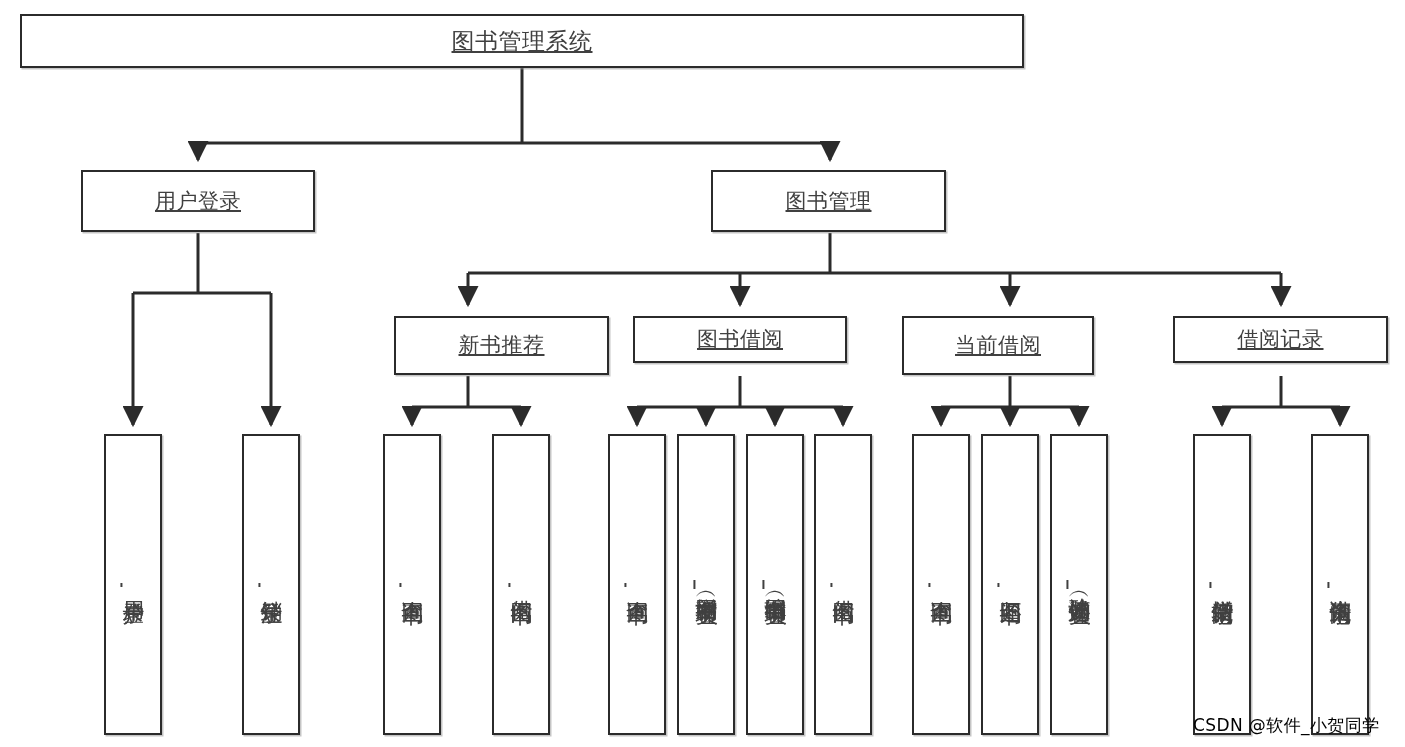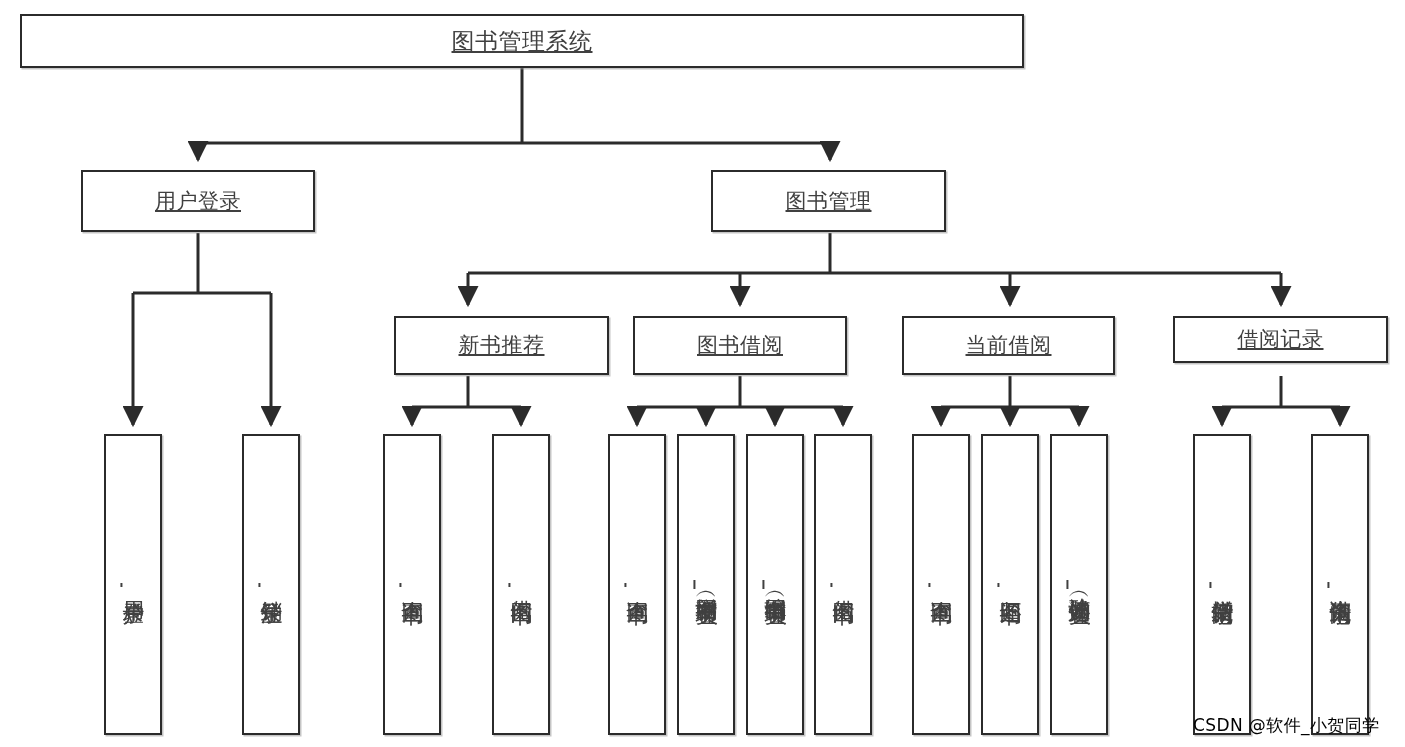--- a/index.html
+++ b/index.html
@@ -109,24 +109,24 @@
   <div class="node" style="left:81px;top:170px;width:234px;height:62px;">
     <span class="lbl">用户登录</span>
   </div>
   <div class="node" style="left:711px;top:170px;width:235px;height:62px;">
     <span class="lbl">图书管理</span>
   </div>
 
   <div class="node" style="left:362px;top:316px;width:215px;height:59px;margin-left:32px;">
     <span class="lbl">新书推荐</span>
   </div>
-  <div class="node" style="left:633px;top:316px;width:214px;height:59px;">
+  <div class="node" style="left:633px;top:316px;width:214px;height:47px;">
     <span class="lbl">图书借阅</span>
   </div>
-  <div class="node" style="left:902px;top:316px;width:213px;height:59px;">
+  <div class="node" style="left:902px;top:316px;width:192px;height:59px;">
     <span class="lbl">当前借阅</span>
   </div>
   <div class="node" style="left:1173px;top:316px;width:215px;height:47px;">
     <span class="lbl">借阅记录</span>
   </div>
 
   <div class="node vert" style="left:104px;top:434px;width:58px;height:301px;">
     <span class="lbl">用户登录</span>
   </div>
   <div class="node vert" style="left:242px;top:434px;width:58px;height:301px;">

